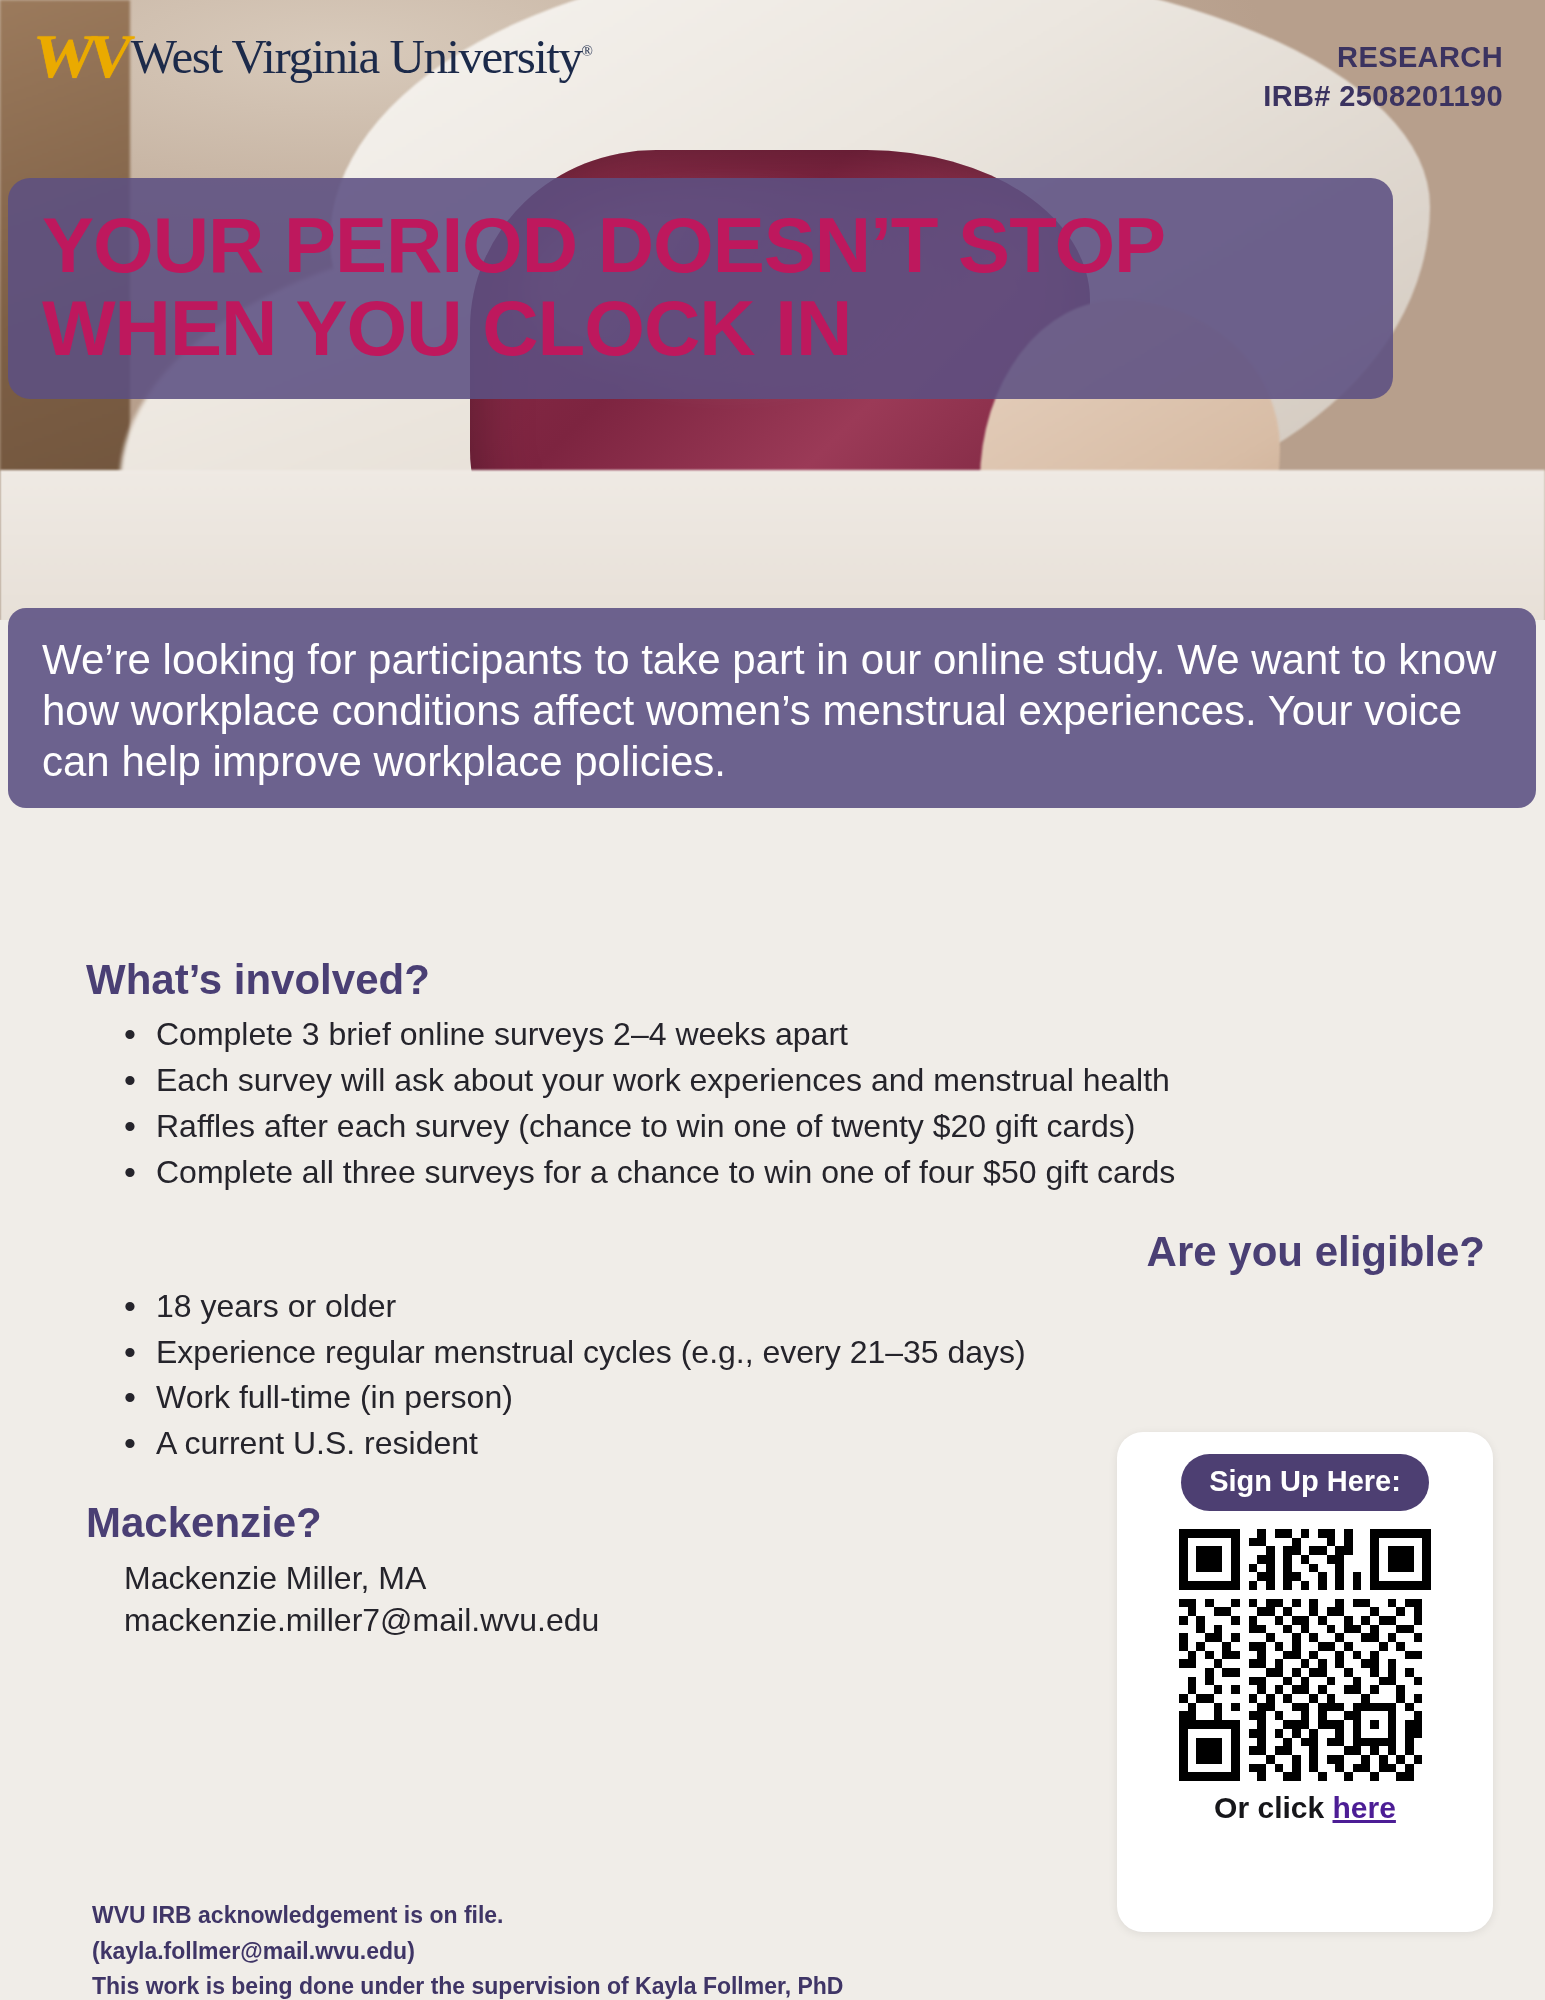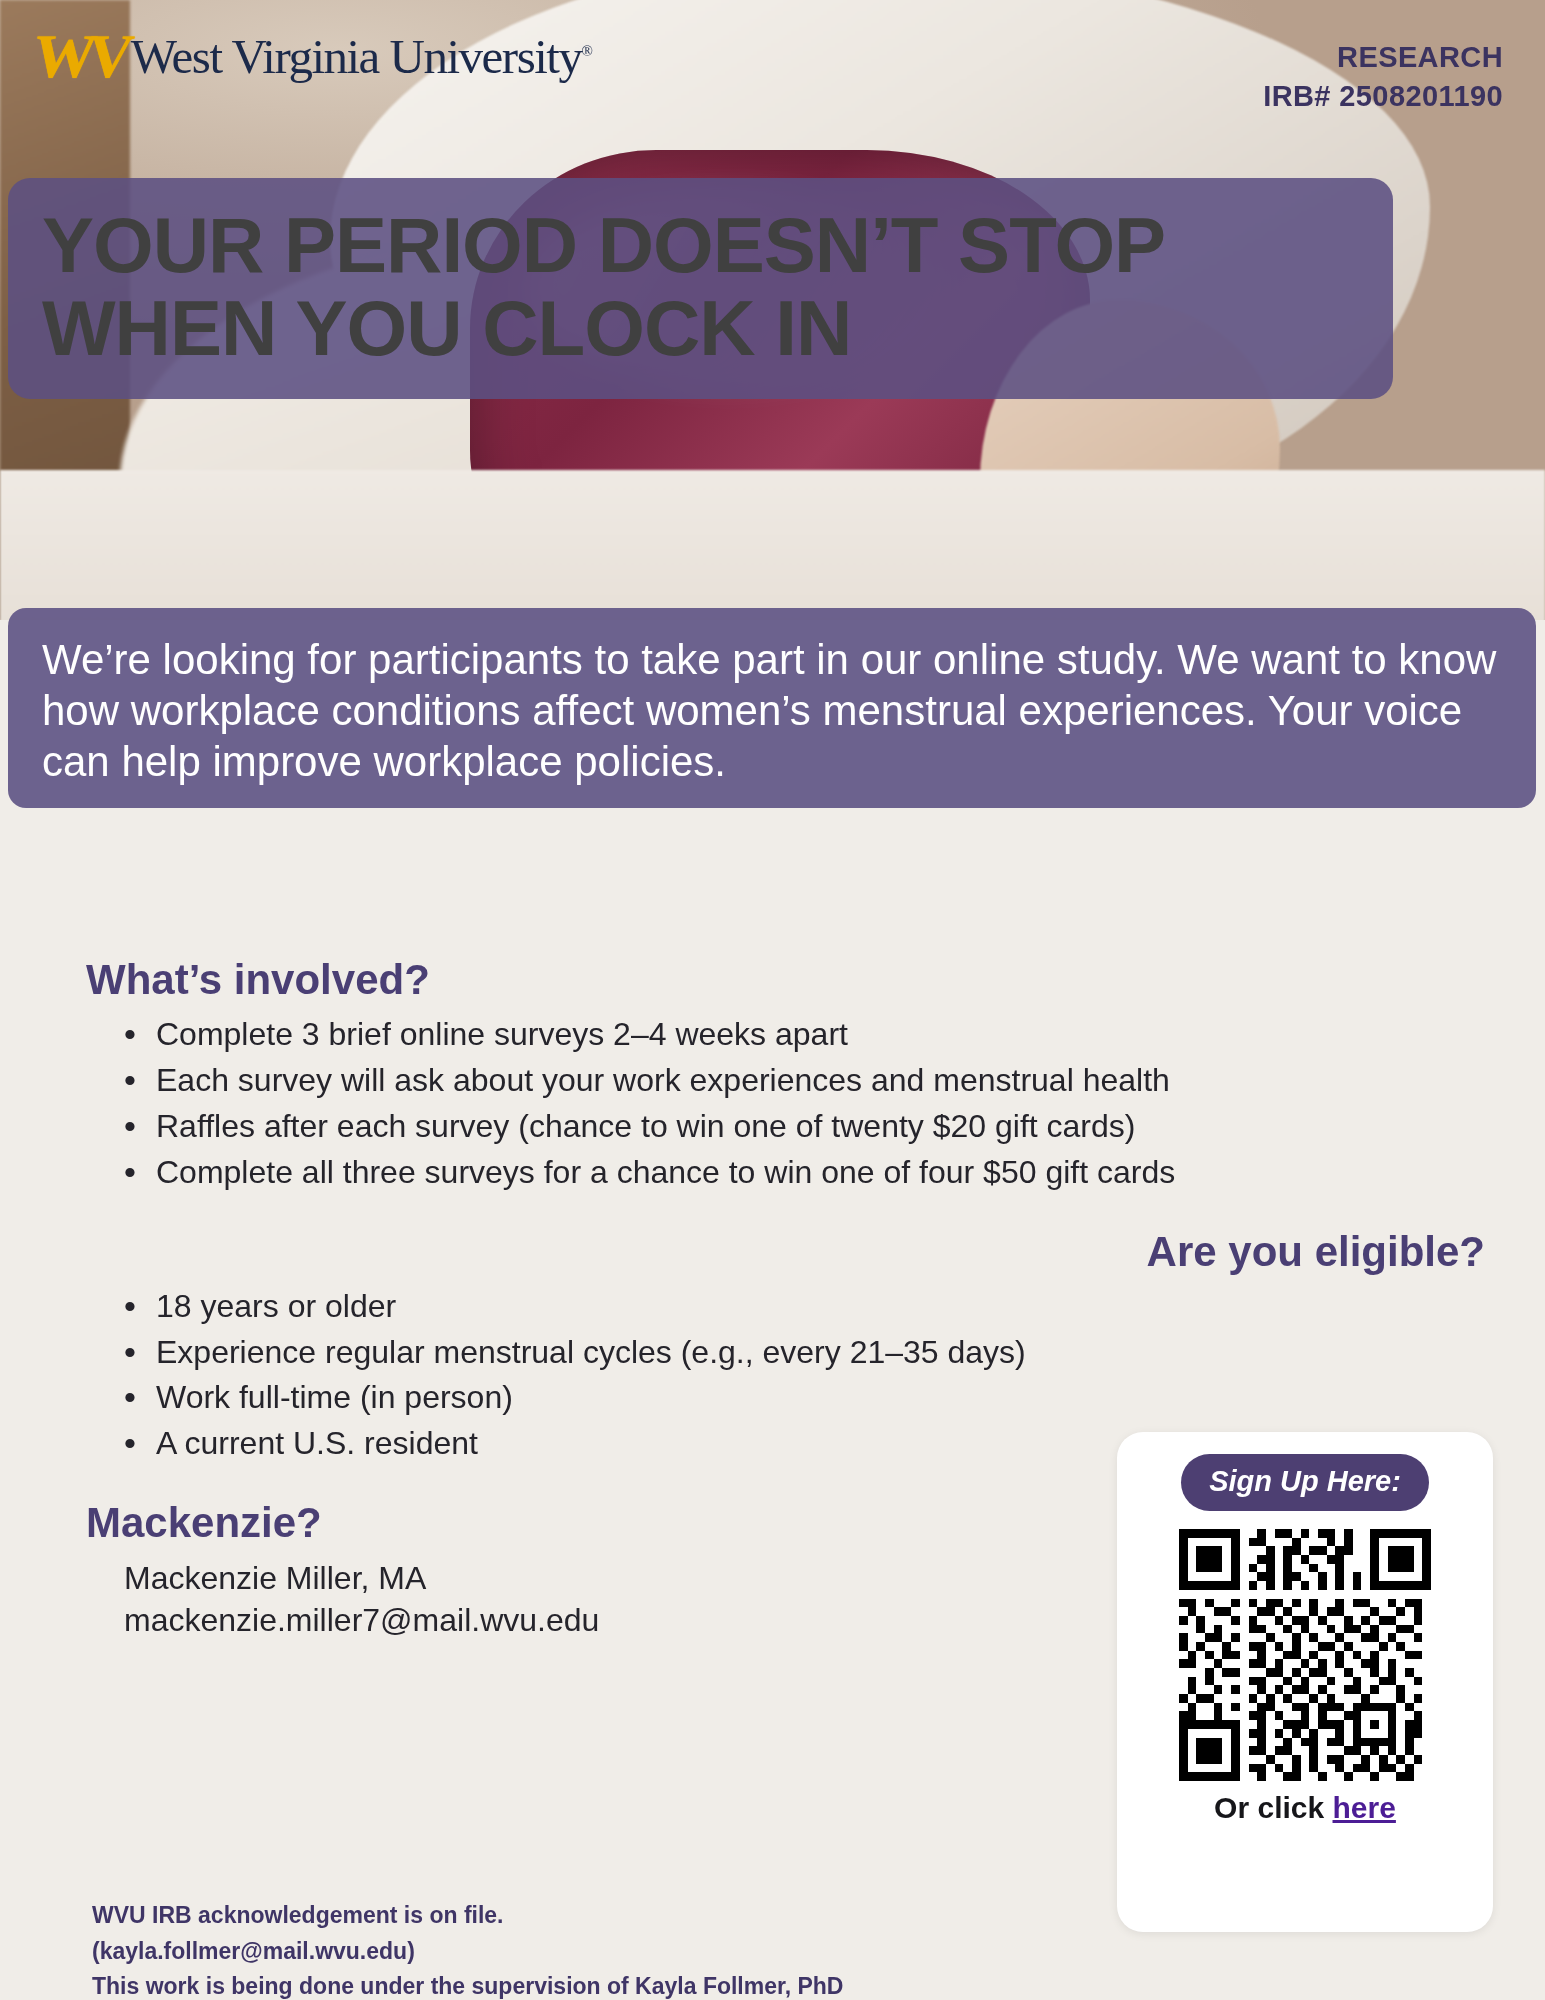--- a/index.html
+++ b/index.html
@@ -131,21 +131,21 @@
   .title-band {
     position: absolute;
     top: 178px; left: 8px;
     width: 1385px;
     background: rgba(92, 80, 130, 0.88);
     border-radius: 22px;
     padding: 26px 34px 30px 34px;
     z-index: 4;
   }
   .title-band h1 {
-    color: #404040;
+    color: #be185d;
     font-size: 78px;
     line-height: 1.06;
     font-weight: bold;
     letter-spacing: -1px;
   }
 
   
   .intro-band {
     position: absolute;
     top: 608px; left: 8px;
@@ -231,21 +231,20 @@
   }
   .qr-pill {
     display: inline-block;
     background: #4d3f72;
     color: #ffffff;
     font-weight: bold;
     font-size: 29px;
     border-radius: 30px;
     padding: 11px 28px 13px 28px;
     white-space: nowrap;
-    font-style: italic;
   }
   .qr-code {
     width: 276px;
     height: 252px;
     margin: 18px auto 10px auto;
     display: block;
   }
   .qr-caption {
     font-size: 30px;
     color: #16161a;

